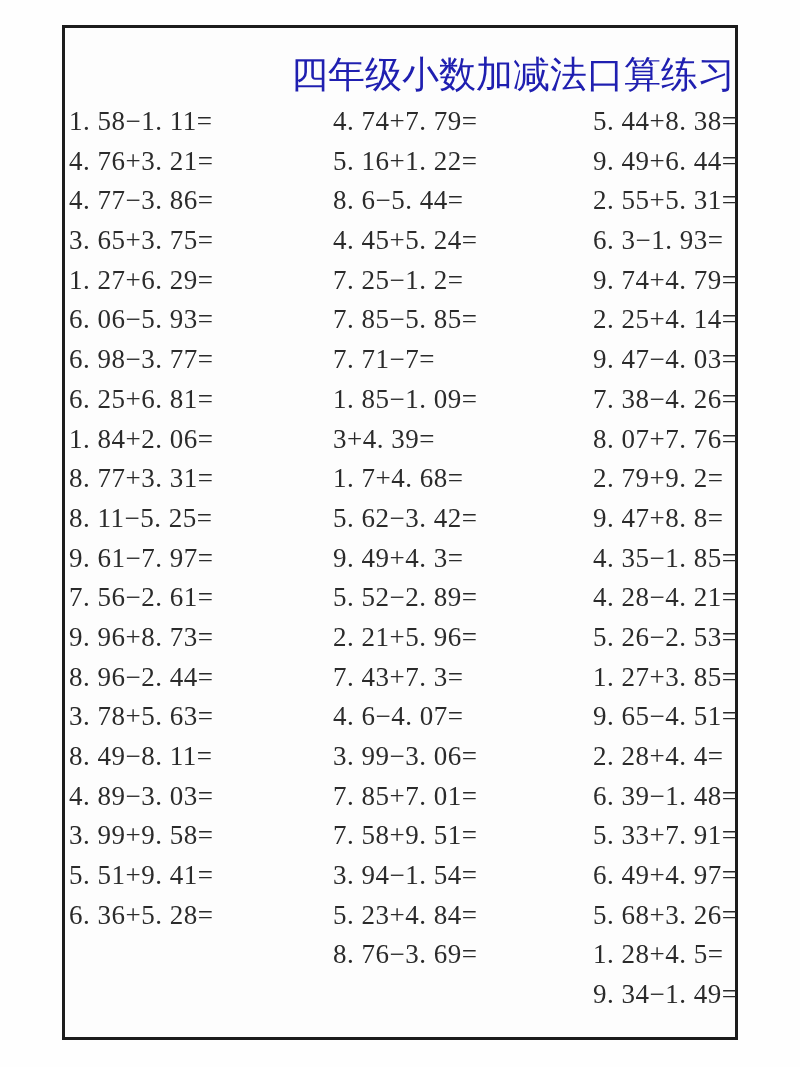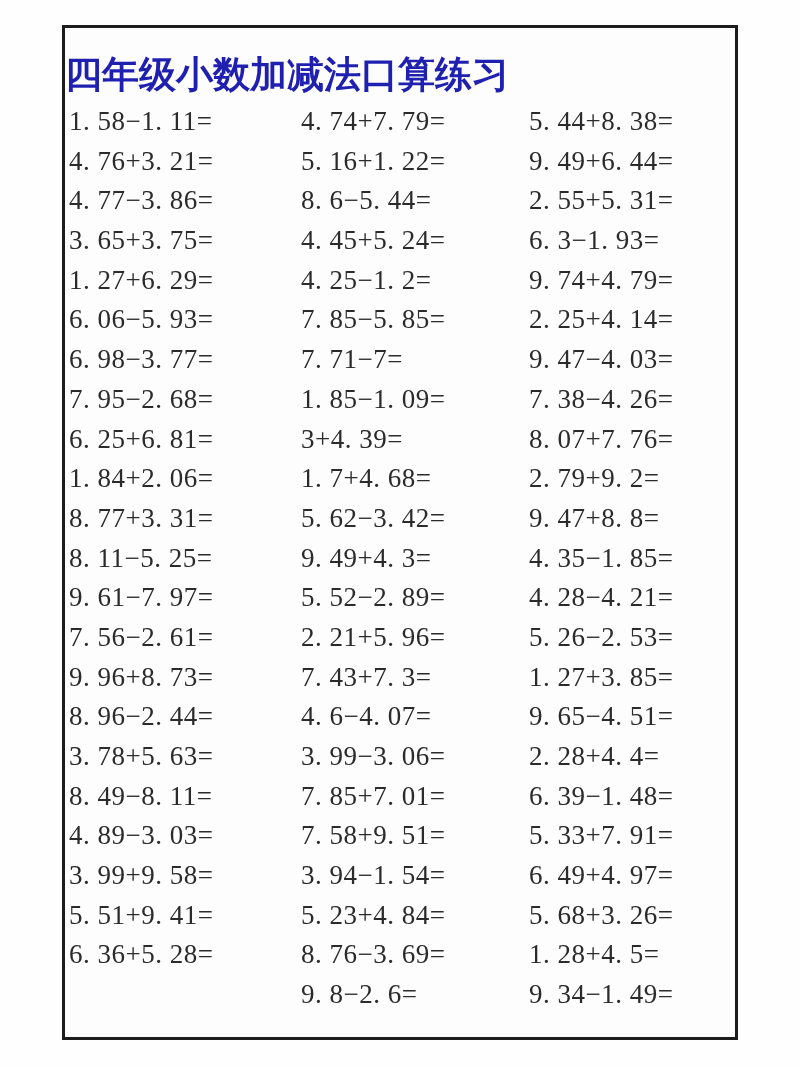--- a/index.html
+++ b/index.html
@@ -26,34 +26,35 @@
     box-sizing: border-box;
     border: 3px solid #1c1c1c;
     background: #fdfdfd;
   }
   .title {
     position: absolute;
     top: 22px;
     left: 0;
     width: 100%;
     margin: 0;
-    text-align: left;
+    text-align: right;
     font-size: 37px;
-    font-weight: bold;
+    font-weight: normal;
     letter-spacing: 0px;
     color: #1f1fb0;
     font-family: "Liberation Serif", "DejaVu Serif", serif;
   }
   .grid {
     position: absolute;
     top: 74px;
     left: 4px;
     right: 2px;
     display: grid;
     grid-template-columns: 232px 228px 1fr;
+    gap: 32px;
   }
   .col {
     display: grid;
     grid-auto-rows: 39.7px;
   }
   .expr {
     font-size: 27px;
     line-height: 39.7px;
     color: #2b2b2b;
     letter-spacing: 0.5px;
@@ -69,60 +70,58 @@
     <h1 class="title">四年级小数加减法口算练习</h1>
     <div class="grid">
       <div class="col">
           <div class="expr">1. 58−1. 11=</div>
           <div class="expr">4. 76+3. 21=</div>
           <div class="expr">4. 77−3. 86=</div>
           <div class="expr">3. 65+3. 75=</div>
           <div class="expr">1. 27+6. 29=</div>
           <div class="expr">6. 06−5. 93=</div>
           <div class="expr">6. 98−3. 77=</div>
-          <div class="expr">7. 95−2. 68=</div>
           <div class="expr">6. 25+6. 81=</div>
           <div class="expr">1. 84+2. 06=</div>
           <div class="expr">8. 77+3. 31=</div>
           <div class="expr">8. 11−5. 25=</div>
           <div class="expr">9. 61−7. 97=</div>
           <div class="expr">7. 56−2. 61=</div>
           <div class="expr">9. 96+8. 73=</div>
           <div class="expr">8. 96−2. 44=</div>
           <div class="expr">3. 78+5. 63=</div>
           <div class="expr">8. 49−8. 11=</div>
           <div class="expr">4. 89−3. 03=</div>
           <div class="expr">3. 99+9. 58=</div>
           <div class="expr">5. 51+9. 41=</div>
           <div class="expr">6. 36+5. 28=</div>
         </div>
       <div class="col">
           <div class="expr">4. 74+7. 79=</div>
           <div class="expr">5. 16+1. 22=</div>
           <div class="expr">8. 6−5. 44=</div>
           <div class="expr">4. 45+5. 24=</div>
-          <div class="expr">4. 25−1. 2=</div>
+          <div class="expr">7. 25−1. 2=</div>
           <div class="expr">7. 85−5. 85=</div>
           <div class="expr">7. 71−7=</div>
           <div class="expr">1. 85−1. 09=</div>
           <div class="expr">3+4. 39=</div>
           <div class="expr">1. 7+4. 68=</div>
           <div class="expr">5. 62−3. 42=</div>
           <div class="expr">9. 49+4. 3=</div>
           <div class="expr">5. 52−2. 89=</div>
           <div class="expr">2. 21+5. 96=</div>
           <div class="expr">7. 43+7. 3=</div>
           <div class="expr">4. 6−4. 07=</div>
           <div class="expr">3. 99−3. 06=</div>
           <div class="expr">7. 85+7. 01=</div>
           <div class="expr">7. 58+9. 51=</div>
           <div class="expr">3. 94−1. 54=</div>
           <div class="expr">5. 23+4. 84=</div>
           <div class="expr">8. 76−3. 69=</div>
-          <div class="expr">9. 8−2. 6=</div>
         </div>
       <div class="col">
           <div class="expr">5. 44+8. 38=</div>
           <div class="expr">9. 49+6. 44=</div>
           <div class="expr">2. 55+5. 31=</div>
           <div class="expr">6. 3−1. 93=</div>
           <div class="expr">9. 74+4. 79=</div>
           <div class="expr">2. 25+4. 14=</div>
           <div class="expr">9. 47−4. 03=</div>
           <div class="expr">7. 38−4. 26=</div>

